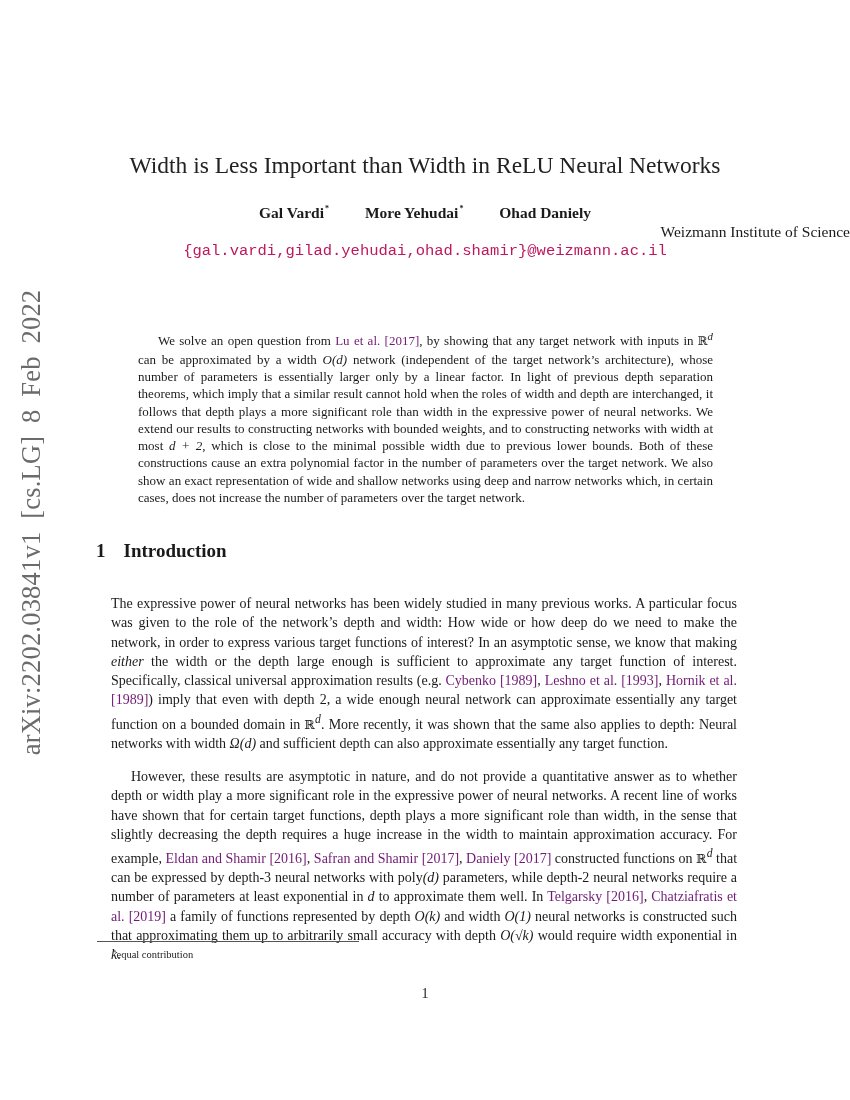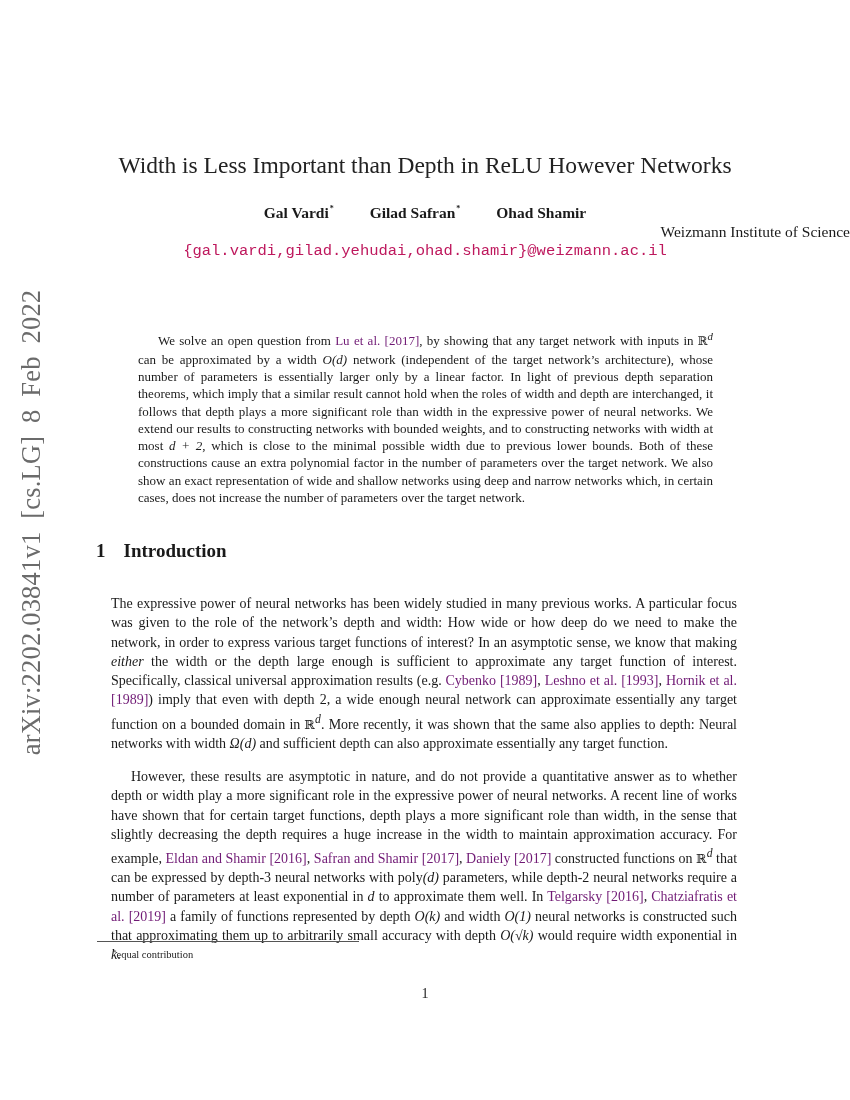--- a/index.html
+++ b/index.html
@@ -39,26 +39,26 @@
   </style>
 </head>
 <body>
 
 <div class="page">
 
   <div class="side-stamp">
     <span>arXiv:2202.03841v1  [cs.LG]  8 Feb 2022</span>
   </div>
 
-  <div class="title">Width is Less Important than Depth in ReLU However Networks</div>
+  <div class="title">Width is Less Important than Width in ReLU Neural Networks</div>
 
   <div class="authors">
     <span class="name"><span>Gal Vardi</span><sup>*</sup></span>
-    <span class="name"><span>Gilad Safran</span><sup>*</sup></span>
-    <span class="name"><span>Ohad Shamir</span></span>
+    <span class="name"><span>More Yehudai</span><sup>*</sup></span>
+    <span class="name"><span>Ohad Daniely</span></span>
   </div>
 
   <div class="affil">Weizmann Institute of Science</div>
   <div class="email">{gal.vardi,gilad.yehudai,ohad.shamir}@weizmann.ac.il</div>
 
   <div class="abs-body">
     <p><span>We solve an open question from </span><a class="cite">Lu et al. [2017]</a><span>, by showing that any target network with inputs in </span><span class="bb">ℝ</span><sup class="math">d</sup><span> can be approximated by a width </span><span class="math">O(d)</span><span> network (independent of the target network’s architecture), whose number of parameters is essentially larger only by a linear factor. In light of previous depth separation theorems, which imply that a similar result cannot hold when the roles of width and depth are interchanged, it follows that depth plays a more significant role than width in the expressive power of neural networks. We extend our results to constructing networks with bounded weights, and to constructing networks with width at most </span><span class="math">d + 2</span><span>, which is close to the minimal possible width due to previous lower bounds. Both of these constructions cause an extra polynomial factor in the number of parameters over the target network. We also show an exact representation of wide and shallow networks using deep and narrow networks which, in certain cases, does not increase the number of parameters over the target network.</span></p>
   </div>
 
   <div class="sec-head">

